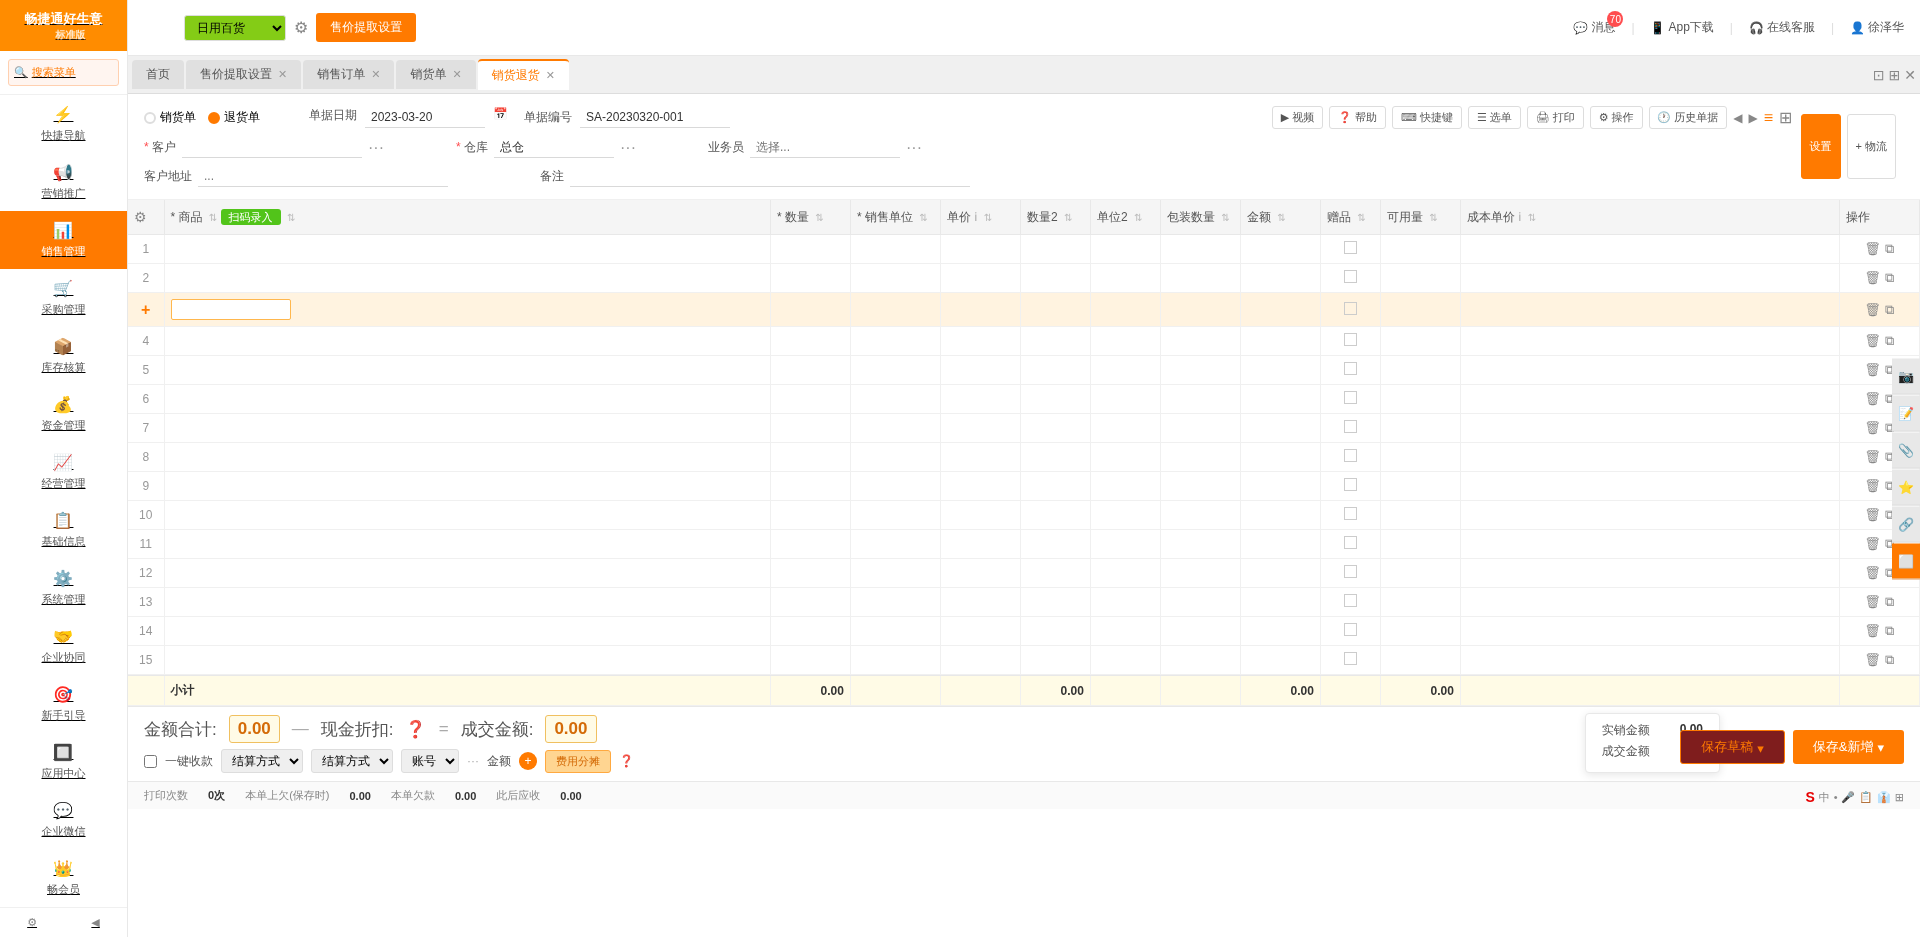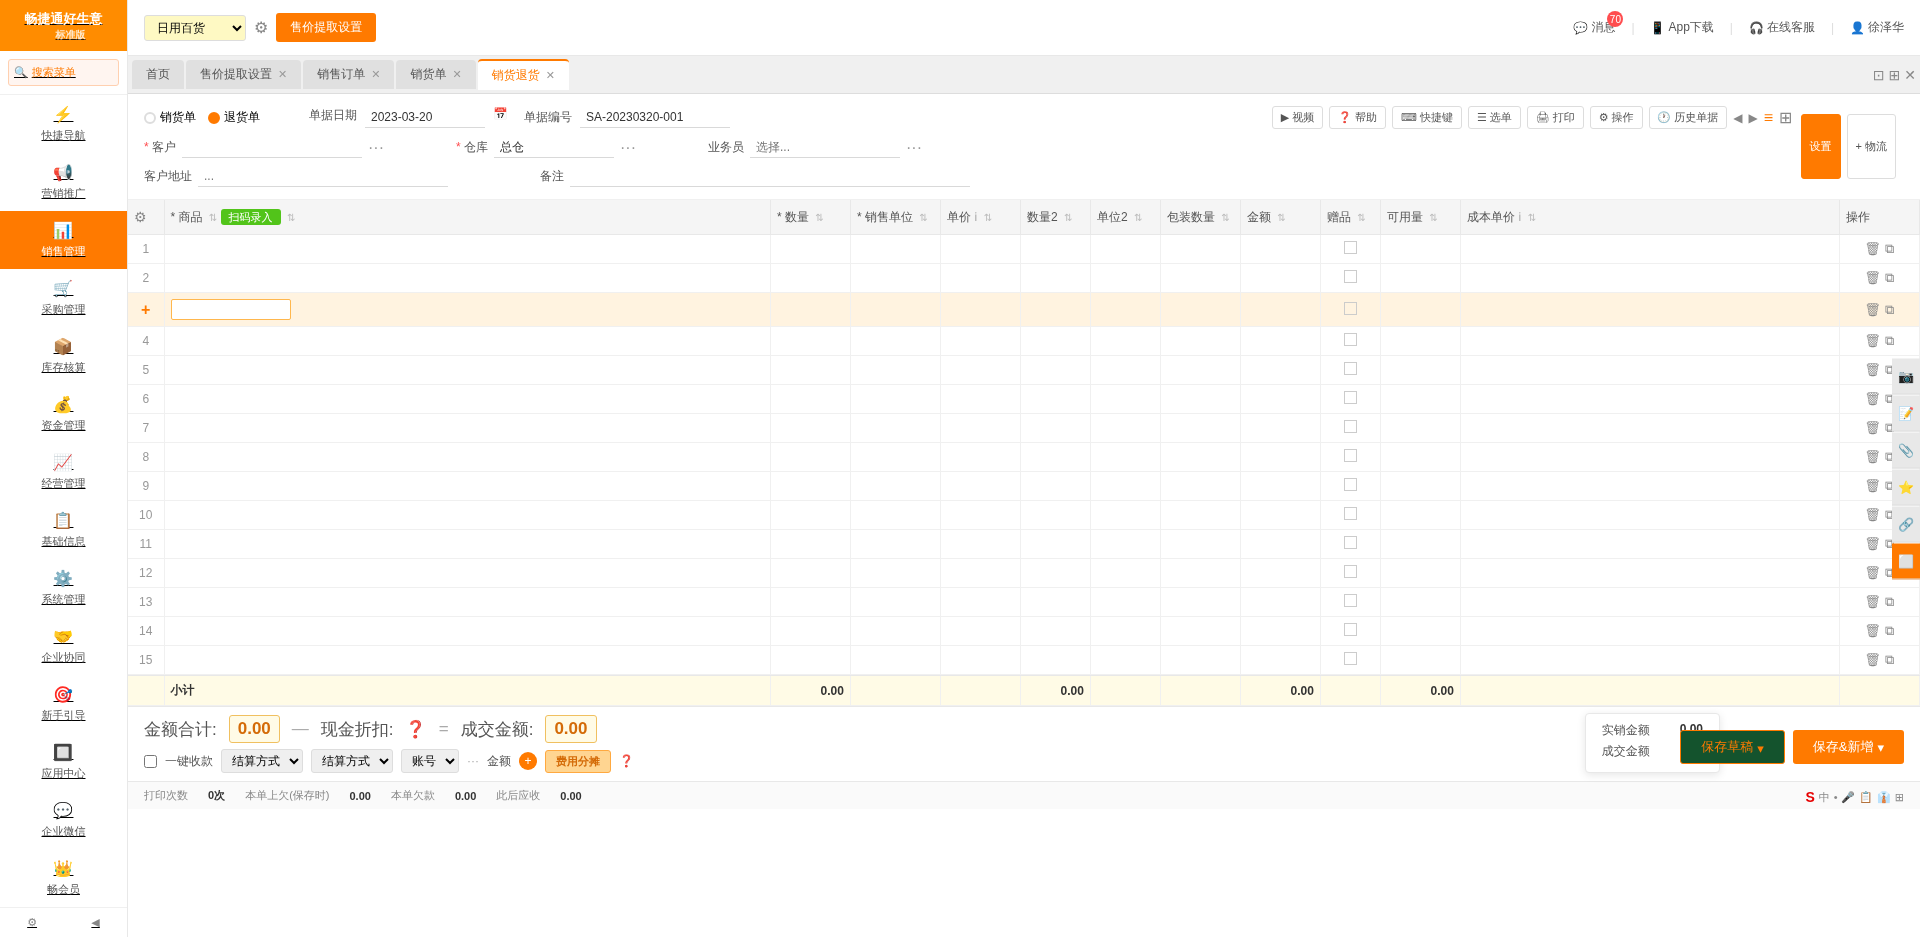--- a/index.html
+++ b/index.html
@@ -19,21 +19,21 @@
     .sidebar-item .icon { font-size: 16px; }
     .sidebar-footer { margin-top: auto; border-top: 1px solid #f0f0f0; }
     .sidebar-footer-item { padding: 8px; display: flex; align-items: center; justify-content: center; gap: 4px; cursor: pointer; color: #888; font-size: 11px; }
 
     
     .main { flex: 1; display: flex; flex-direction: column; overflow: hidden; }
 
     
     .topbar { height: 56px; background: #fff; display: flex; align-items: center; padding: 0 16px; border-bottom: 1px solid #e8e8e8; gap: 12px; }
     .topbar-left { display: flex; align-items: center; gap: 8px; flex: 1; }
-    .topbar-select { border: 1px solid #ddd; border-radius: 3px; padding: 4px 24px 4px 8px; font-size: 12px; background: #fef9c3; cursor: pointer; }
+    .topbar-select { border: 1px solid #ddd; border-radius: 3px; padding: 4px 24px 4px 8px; font-size: 12px; background: #84cc16; cursor: pointer; margin-left: 40px; }
     .topbar-gear { color: #888; cursor: pointer; font-size: 16px; }
     .topbar-btn { background: #ff7a00; color: white; border: none; border-radius: 3px; padding: 6px 14px; font-size: 12px; cursor: pointer; }
     .topbar-right { display: flex; align-items: center; gap: 16px; color: #555; font-size: 12px; }
     .topbar-badge { position: relative; display: inline-block; }
     .badge-num { position: absolute; top: -8px; right: -8px; background: #ff4d4f; color: white; border-radius: 50%; font-size: 10px; width: 16px; height: 16px; display: flex; align-items: center; justify-content: center; }
 
     
     .tabbar { height: 38px; background: #f0f0f0; display: flex; align-items: center; padding: 0 4px; border-bottom: 1px solid #ddd; }
     .tab { padding: 6px 14px; background: #e0e0e0; border-radius: 4px 4px 0 0; margin-right: 2px; cursor: pointer; font-size: 12px; color: #555; display: flex; align-items: center; gap: 6px; white-space: nowrap; }
     .tab.active { background: #fff; color: #ff7a00; border-top: 2px solid #ff7a00; }
@@ -79,26 +79,26 @@
     .totals-row td { background: #fffbe6; font-weight: bold; color: #333; }
 
     
     .bottom-area { background: #fff; border-top: 1px solid #e8e8e8; padding: 8px 16px; }
     .bottom-row1 { display: flex; align-items: center; gap: 12px; font-size: 17px; color: #555; margin-bottom: 6px; }
     .bottom-row2 { display: flex; align-items: center; gap: 8px; font-size: 12px; color: #555; }
     .bottom-amount-box { border: 1px solid #f0c060; border-radius: 3px; padding: 3px 8px; background: #fffbe6; color: #d46b08; font-weight: bold; }
     .minus-icon { color: #aaa; }
     .eq-icon { color: #aaa; }
     .add-icon-btn { background: #ff7a00; color: white; border: none; border-radius: 50%; width: 18px; height: 18px; font-size: 12px; cursor: pointer; display: flex; align-items: center; justify-content: center; }
-    .fee-btn { background: #ffd591; border: 1px solid #ffa940; border-radius: 3px; padding: 3px 10px; font-size: 11px; cursor: pointer; color: #d46b08; font-weight: bold; }
+    .fee-btn { background: #ffd591; border: 1px solid #ffa940; border-radius: 3px; padding: 3px 10px; font-size: 11px; cursor: pointer; color: #d46b08; }
     .fee-help { color: #aaa; cursor: pointer; }
     .status-num { color: #333; font-weight: bold; }
     .summary-row { display: flex; justify-content: space-between; gap: 30px; margin-bottom: 4px; color: #555; }
     .summary-val { color: #333; font-weight: bold; }
-    .save-draft-btn { border: 1px solid #ff7a00; color: #ff7a00; background: #14532d; border-radius: 3px; padding: 7px 20px; font-size: 13px; cursor: pointer; display: flex; align-items: flex-end; gap: 4px; }
+    .save-draft-btn { border: 1px solid #ff7a00; color: #ff7a00; background: #7f1d1d; border-radius: 3px; padding: 7px 20px; font-size: 13px; cursor: pointer; display: flex; align-items: flex-end; gap: 4px; }
     .save-new-btn { background: #ff7a00; color: white; border: none; border-radius: 3px; padding: 7px 20px; font-size: 13px; cursor: pointer; display: flex; align-items: center; gap: 4px; }
 
     
     .right-float { position: fixed; right: 0; top: 50%; transform: translateY(-50%); display: flex; flex-direction: column; gap: 1px; }
     .rfloat-btn { width: 28px; height: 36px; background: #e8e8e8; display: flex; align-items: center; justify-content: center; cursor: pointer; font-size: 13px; color: #666; border-bottom: 1px solid #ddd; }
     .rfloat-btn.orange { background: #ff7a00; color: white; }
     .form-section-wrapper { display: flex; }
     .form-main { flex: 1; }
     .form-side { display: flex; flex-direction: row; gap: 6px; padding: 8px; }
 

